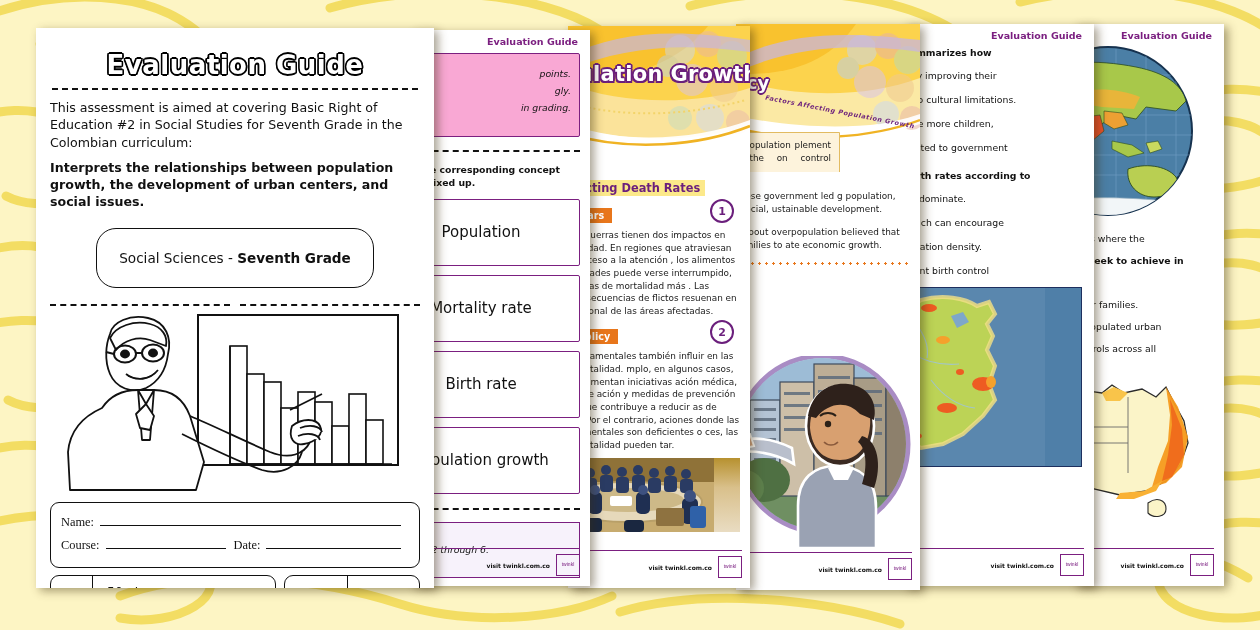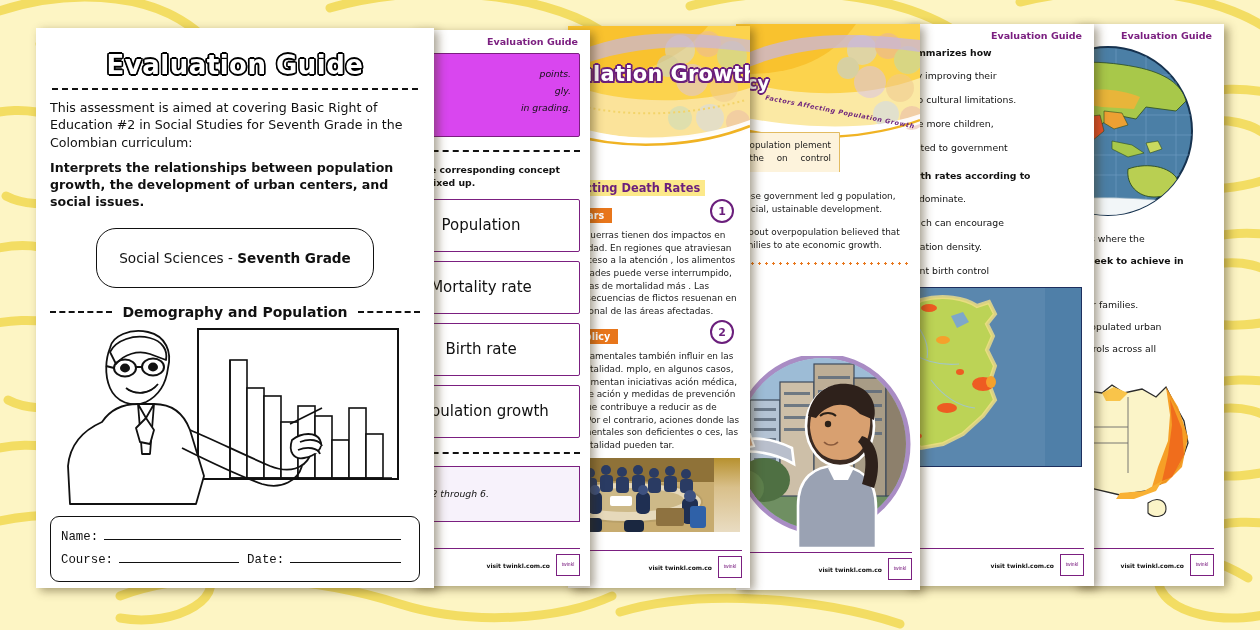--- a/index.html
+++ b/index.html
@@ -97,21 +97,21 @@
   .p1-illus svg { position: absolute; left: 4px; top: 0; }
 
   .p1-namebox {
     border: 1.6px solid #111; border-radius: 9px;
     padding: 7px 10px 8px 10px;
     margin-top: 2px;
   }
   .fieldrow {
     display: flex; align-items: baseline;
     font-size: 12.4px; color: #111;
-    font-family: Liberation Mono, monospace;
+    font-family: Liberation Serif, serif;
     margin: 3px 0 6px 0;
   }
   .fieldrow .lbl { white-space: nowrap; }
   .fieldrow .ul { border-bottom: 1.4px solid #111; flex: 1; margin: 0 8px 0 6px; height: 13px; }
   .fieldrow .ul.short { flex: 0 0 120px; }
 
   .p1-scores { display: flex; gap: 8px; margin-top: 7px; }
   .p1-scores-left { flex: 0 0 226px; }
   .scorebar {
     display: flex; border: 1.6px solid #111; border-radius: 9px;
@@ -155,41 +155,41 @@
 
   
   #page2 {
     left: 412px; top: 30px;
     width: 178px; height: 556px;
     z-index: 50;
   }
   .p2-body { padding: 0 10px; position: relative; }
   .p2-notebox {
     border: 1.6px solid #7b1f80;
-    background: #d946ef;
+    background: #f9a8d4;
     border-radius: 2px;
     margin: 6px 0 0 -40px;
     padding: 8px 8px 9px 8px;
     height: 84px;
   }
   .p2-note-line {
     font-size: 9.3px; color: #111; margin: 6px 0;
     font-family: "DejaVu Sans", sans-serif; text-align: right;
     font-style: italic;
   }
   .p2-dash { border-top: 2px dashed #111; height: 0; margin: 13px 0 11px -40px; }
   .p2-instr {
     font-size: 9.3px; font-weight: bold; color: #111; line-height: 1.45;
     font-family: "DejaVu Sans", sans-serif; margin-left: -40px;
   }
   .p2-term {
     border: 1.6px solid #7b1f80;
     border-radius: 2px;
     margin: 9px 0 0 -40px;
-    height: 53px;
+    height: 67px;
     display: flex; align-items: center; justify-content: center;
     font-size: 15px; color: #111;
     font-family: "DejaVu Sans", sans-serif;
     background: #fff;
     text-align: center; line-height: 1.05;
   }
   .p2-lastbox {
     border: 1.6px solid #7b1f80; background: #f7f2fb;
     margin: 12px 0 0 -40px; height: 56px;
     display: flex; align-items: center;
@@ -773,21 +773,20 @@
 
     <div class="p1-intro">This assessment is aimed at covering Basic Right of Education #2 in Social Studies for Seventh Grade in the Colombian curriculum:</div>
     <div class="p1-standard">Interprets the relationships between population growth, the development of urban centers, and social issues.</div>
 
     <div class="p1-subject-wrap">
       <span class="p1-subject"><span>Social Sciences - </span><b>Seventh Grade</b></span>
     </div>
 
     <div class="p1-topic-row">
       <span class="dline"></span>
-      <span class="p1-topic">Demography and Population</span>
       <span class="dline"></span>
     </div>
 
     <div class="p1-illus">
       <svg width="364" height="186" viewBox="0 0 364 186">
         <rect x="0" y="0" width="364" height="186" fill="#ffffff"></rect>
 
         <rect x="144" y="3" width="200" height="150" fill="#fff" stroke="#111" stroke-width="2"></rect>
         <g stroke="#111" stroke-width="1.6" fill="#fff">
           <rect x="176" y="34" width="17" height="118"></rect>

